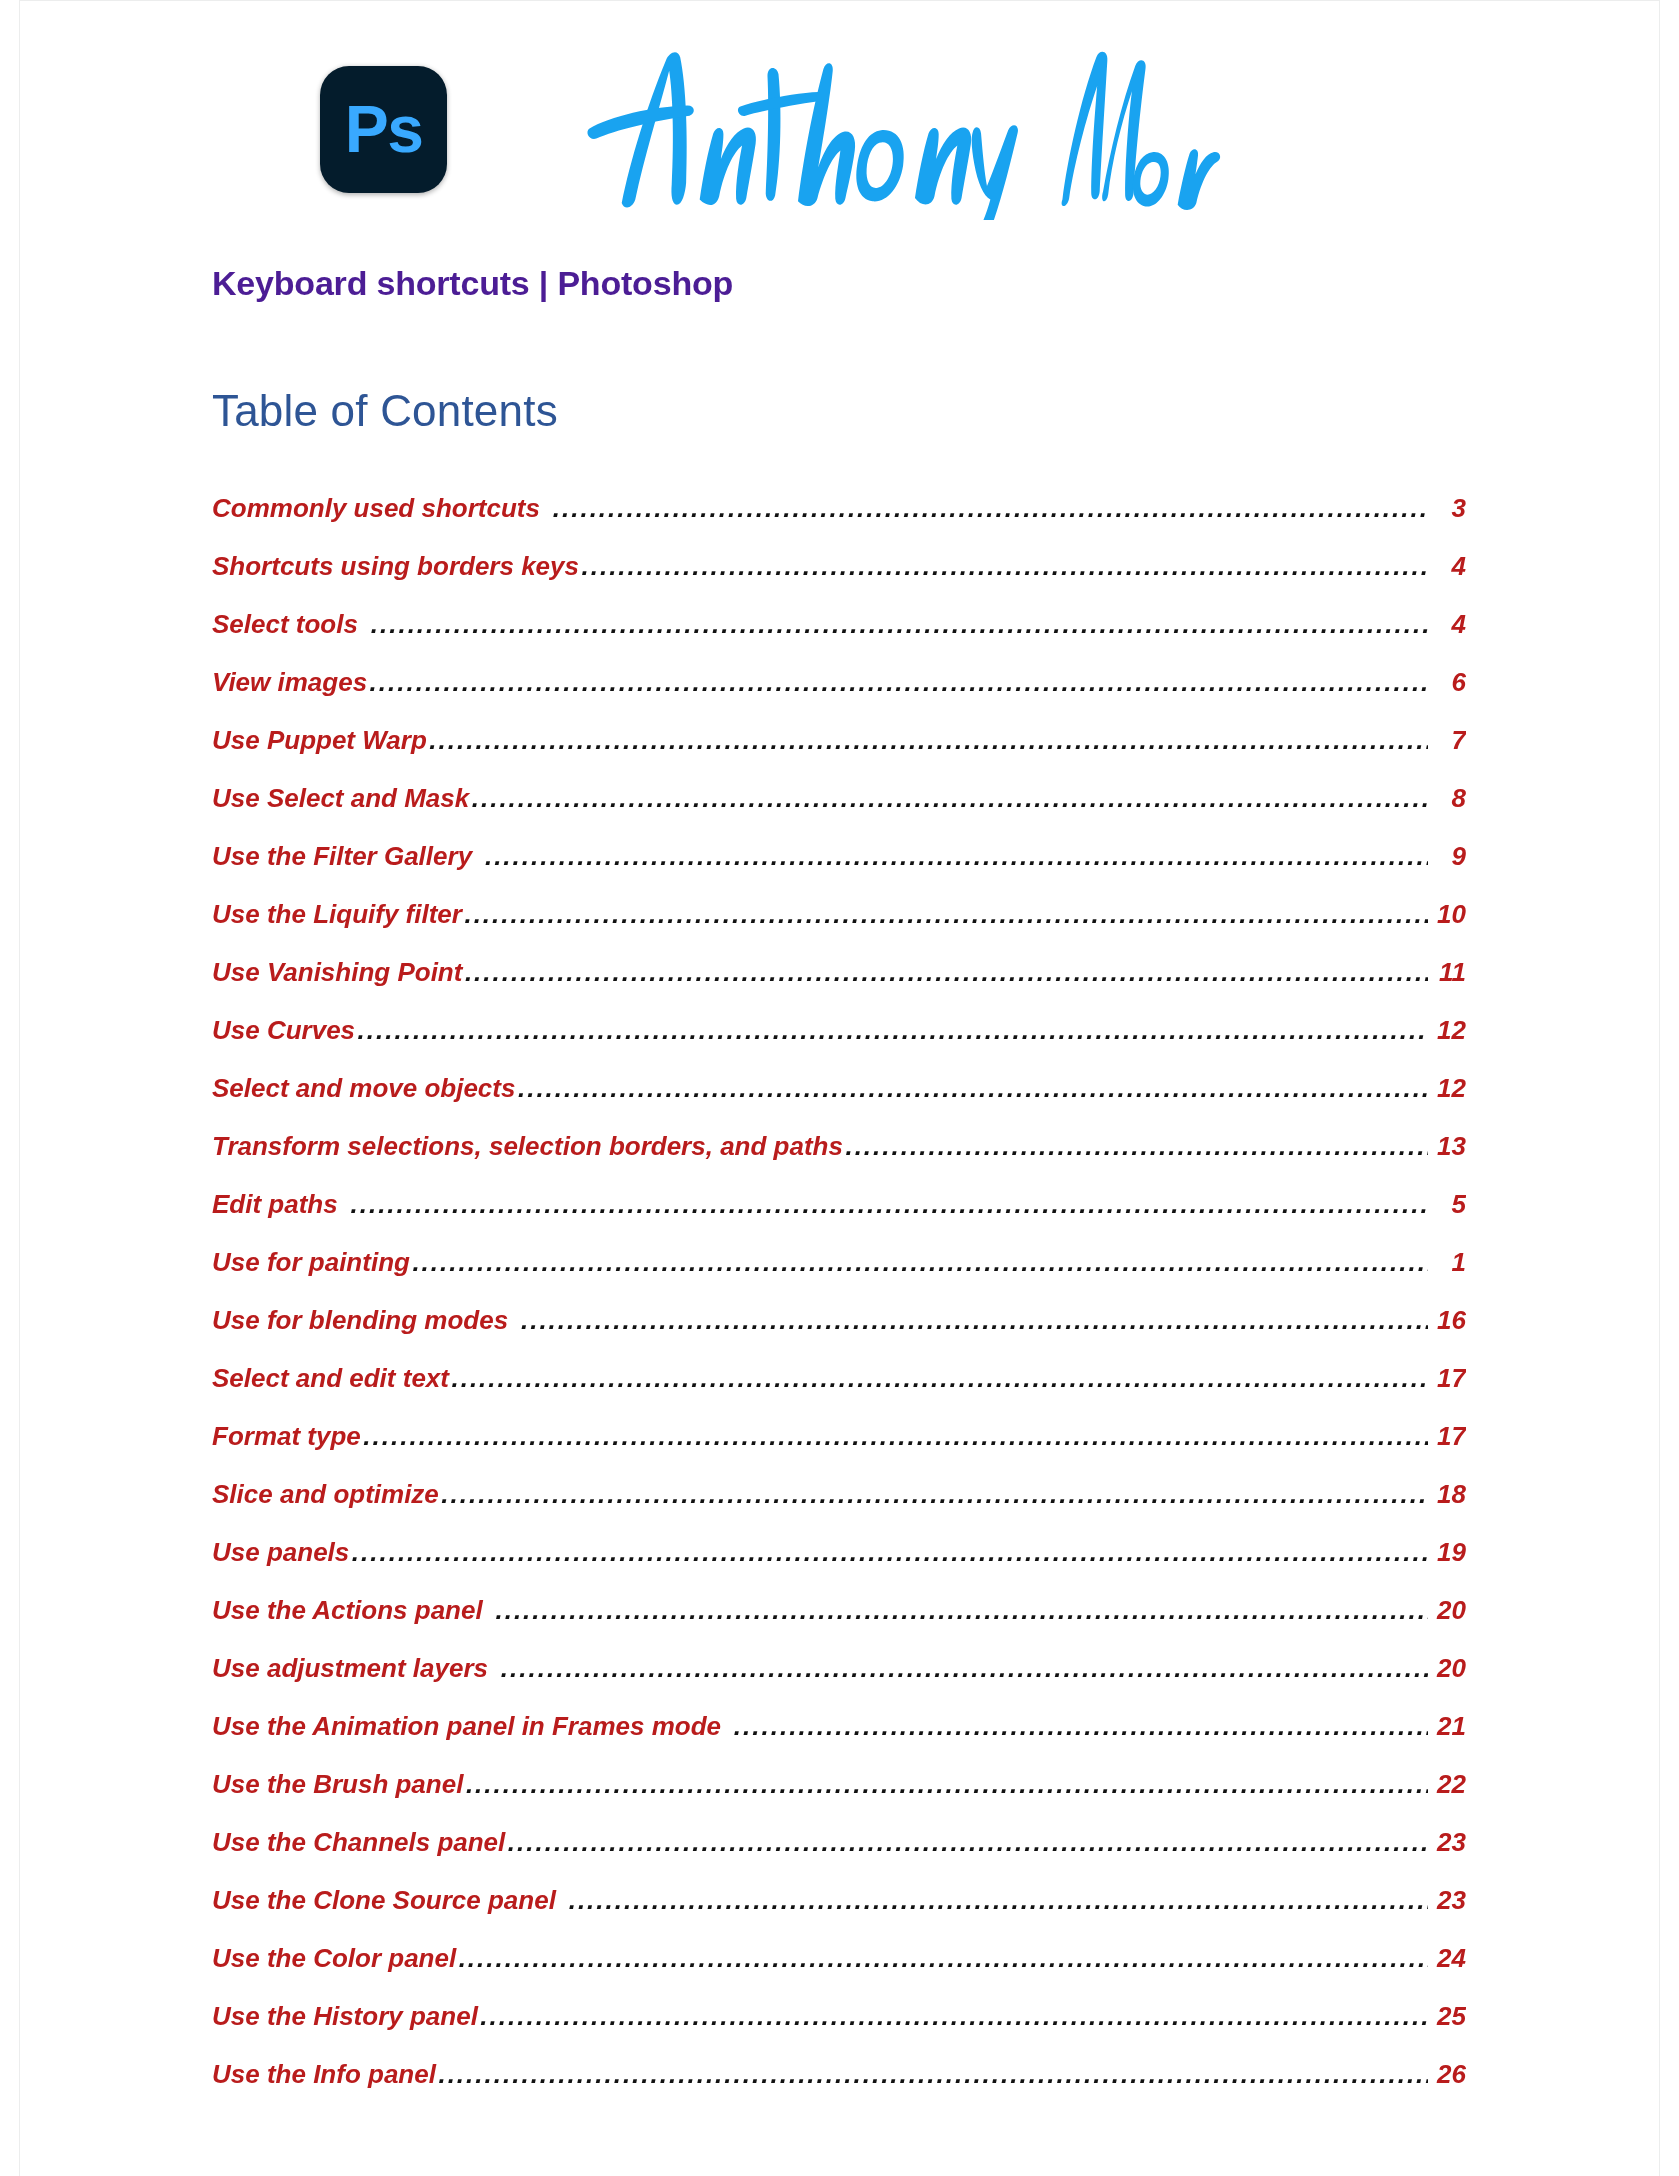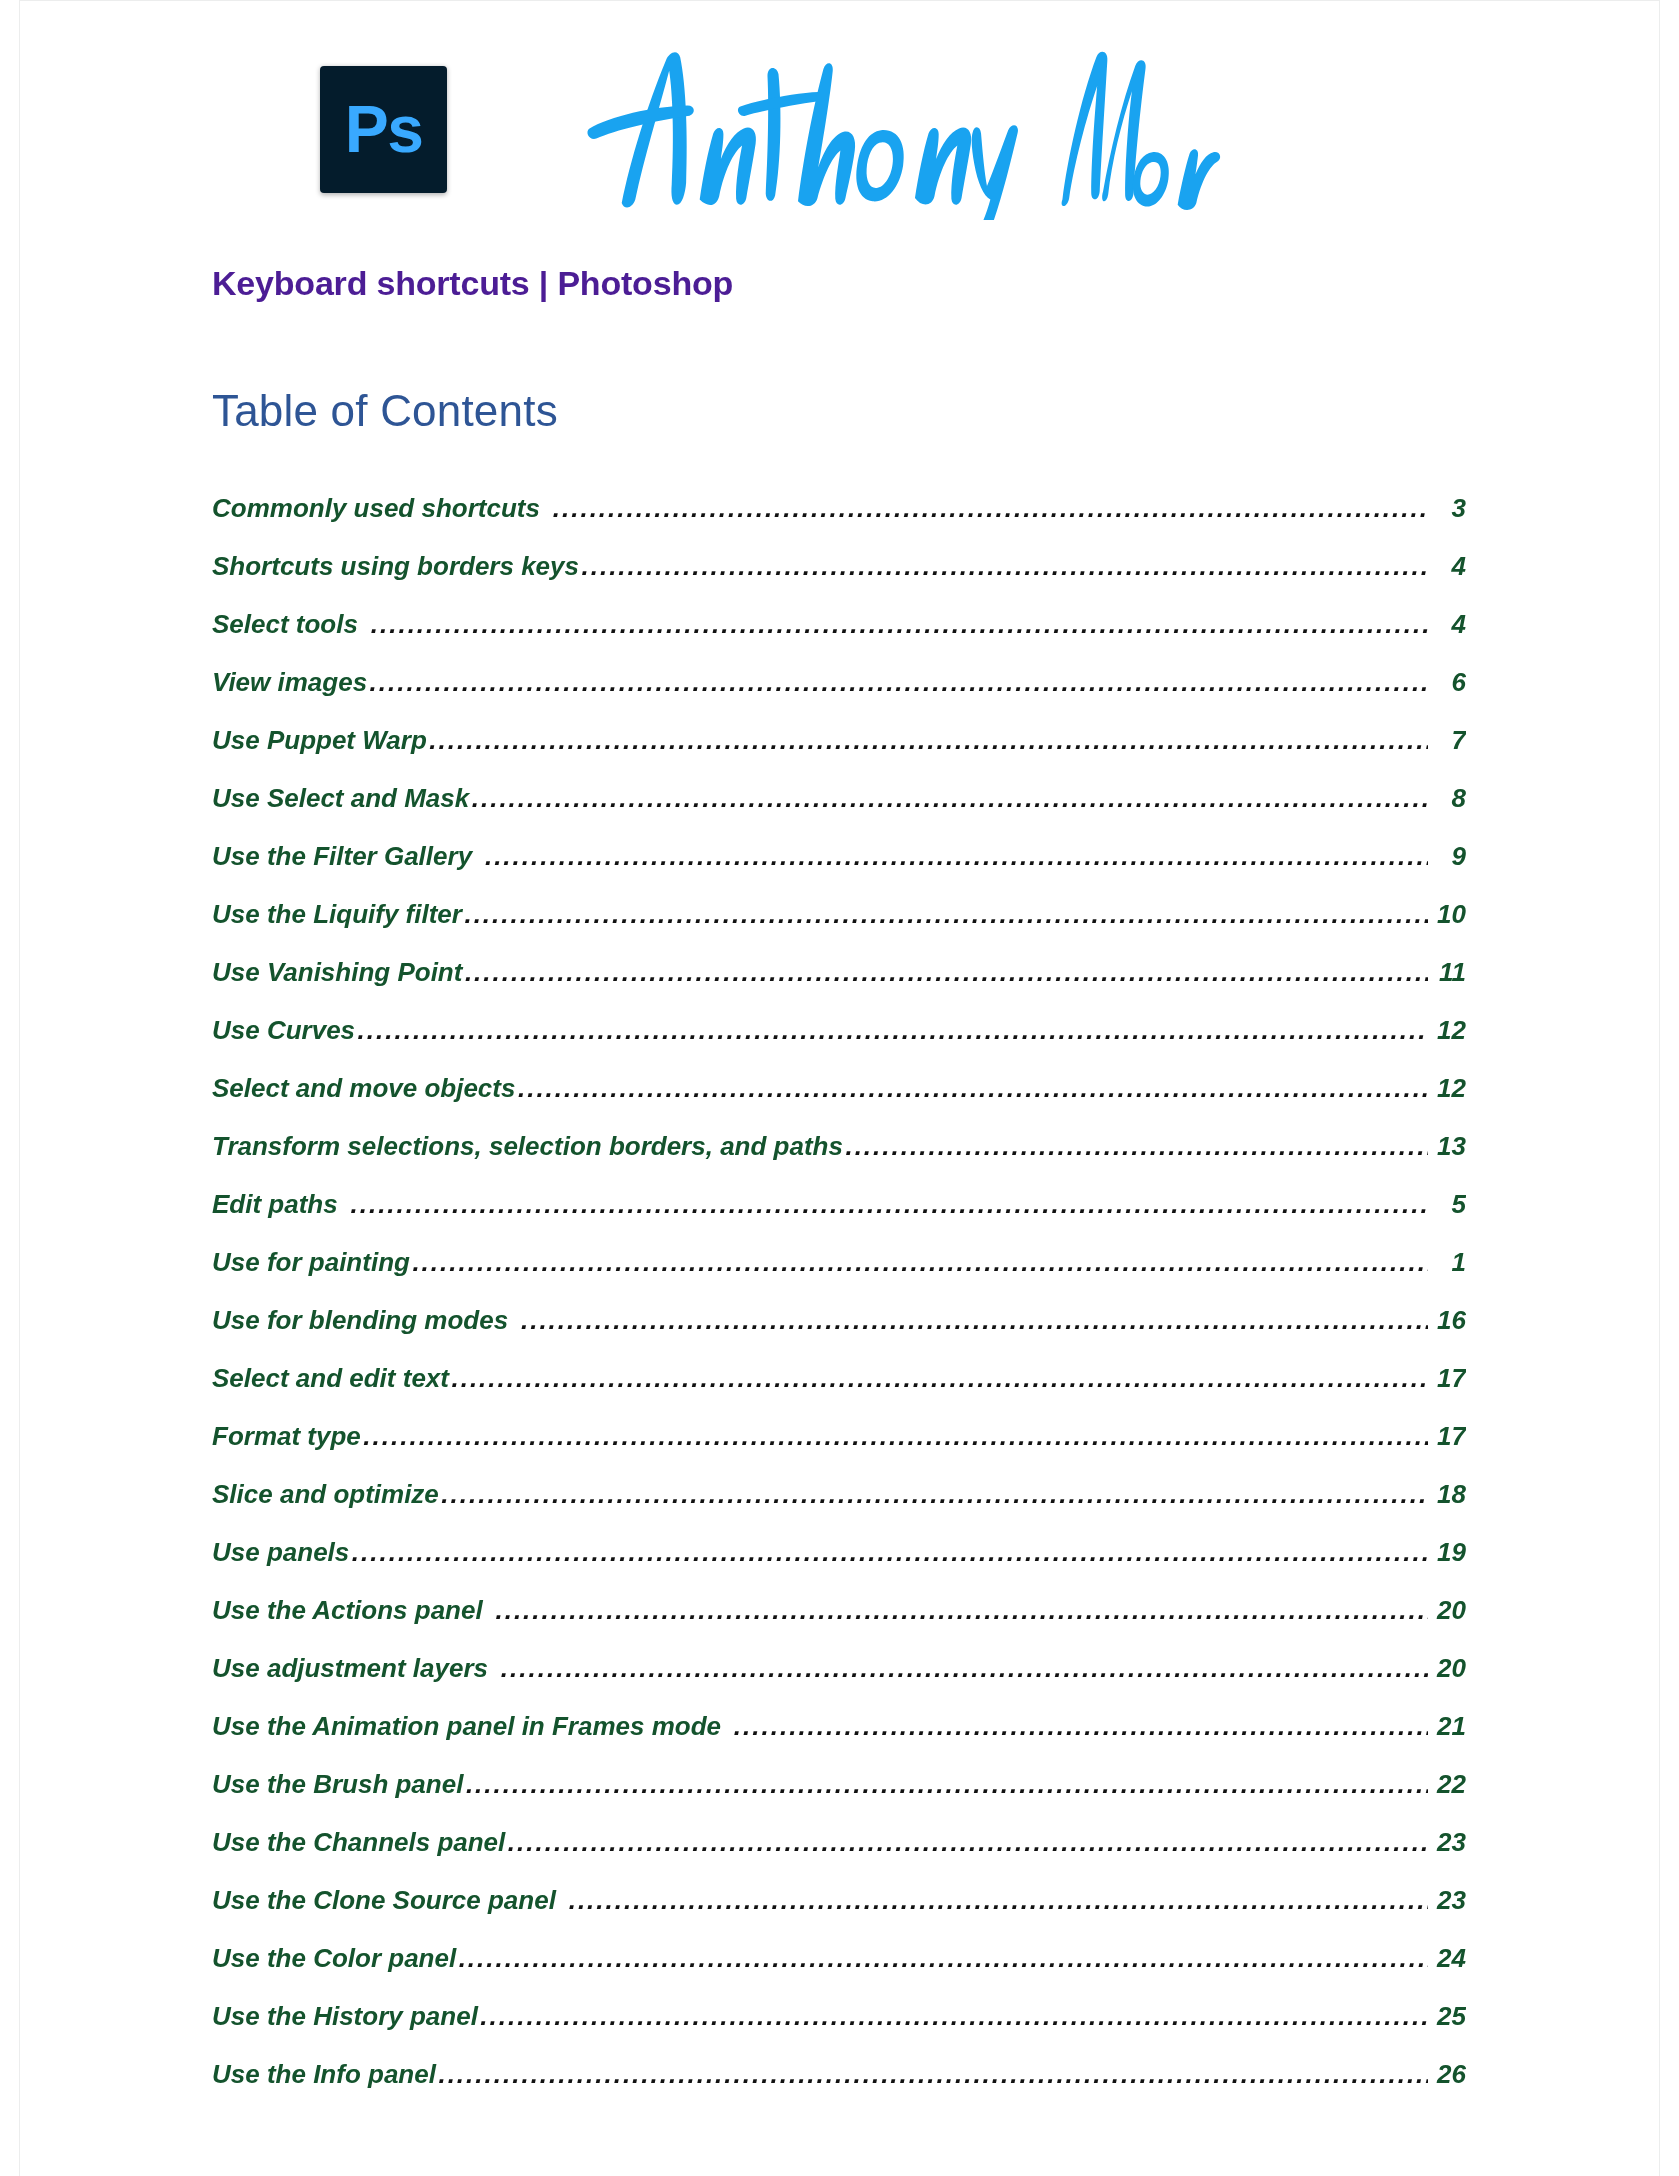--- a/index.html
+++ b/index.html
@@ -41,21 +41,21 @@
     width: 1254px;
     height: 271px;
   }
 
   .ps-icon {
     position: absolute;
     left: 108px;
     top: 41px;
     width: 127px;
     height: 127px;
-    border-radius: 4px;
+    border-radius: 29px;
     background: #041C2C;
     box-shadow: 0 1.7px 5.1px rgba(0,0,0,0.30);
   }
   .ps-icon .ps-letters {
     position: absolute;
     left: 0;
     top: 0;
     width: 127px;
     height: 127px;
     line-height: 127px;
@@ -113,21 +113,21 @@
   }
 
   .toc-entry {
     display: flex;
     align-items: baseline;
     height: 58px;
     font-family: "Liberation Sans", sans-serif;
     font-weight: bold;
     font-style: italic;
     font-size: 26px;
-    color: #14532d;
+    color: #b91c1c;
     white-space: nowrap;
     overflow: hidden;
   }
 
   .toc-entry .toc-label {
     flex: 0 0 auto;
     padding-right: 1.7px;
   }
 
   .toc-entry .toc-leader {

